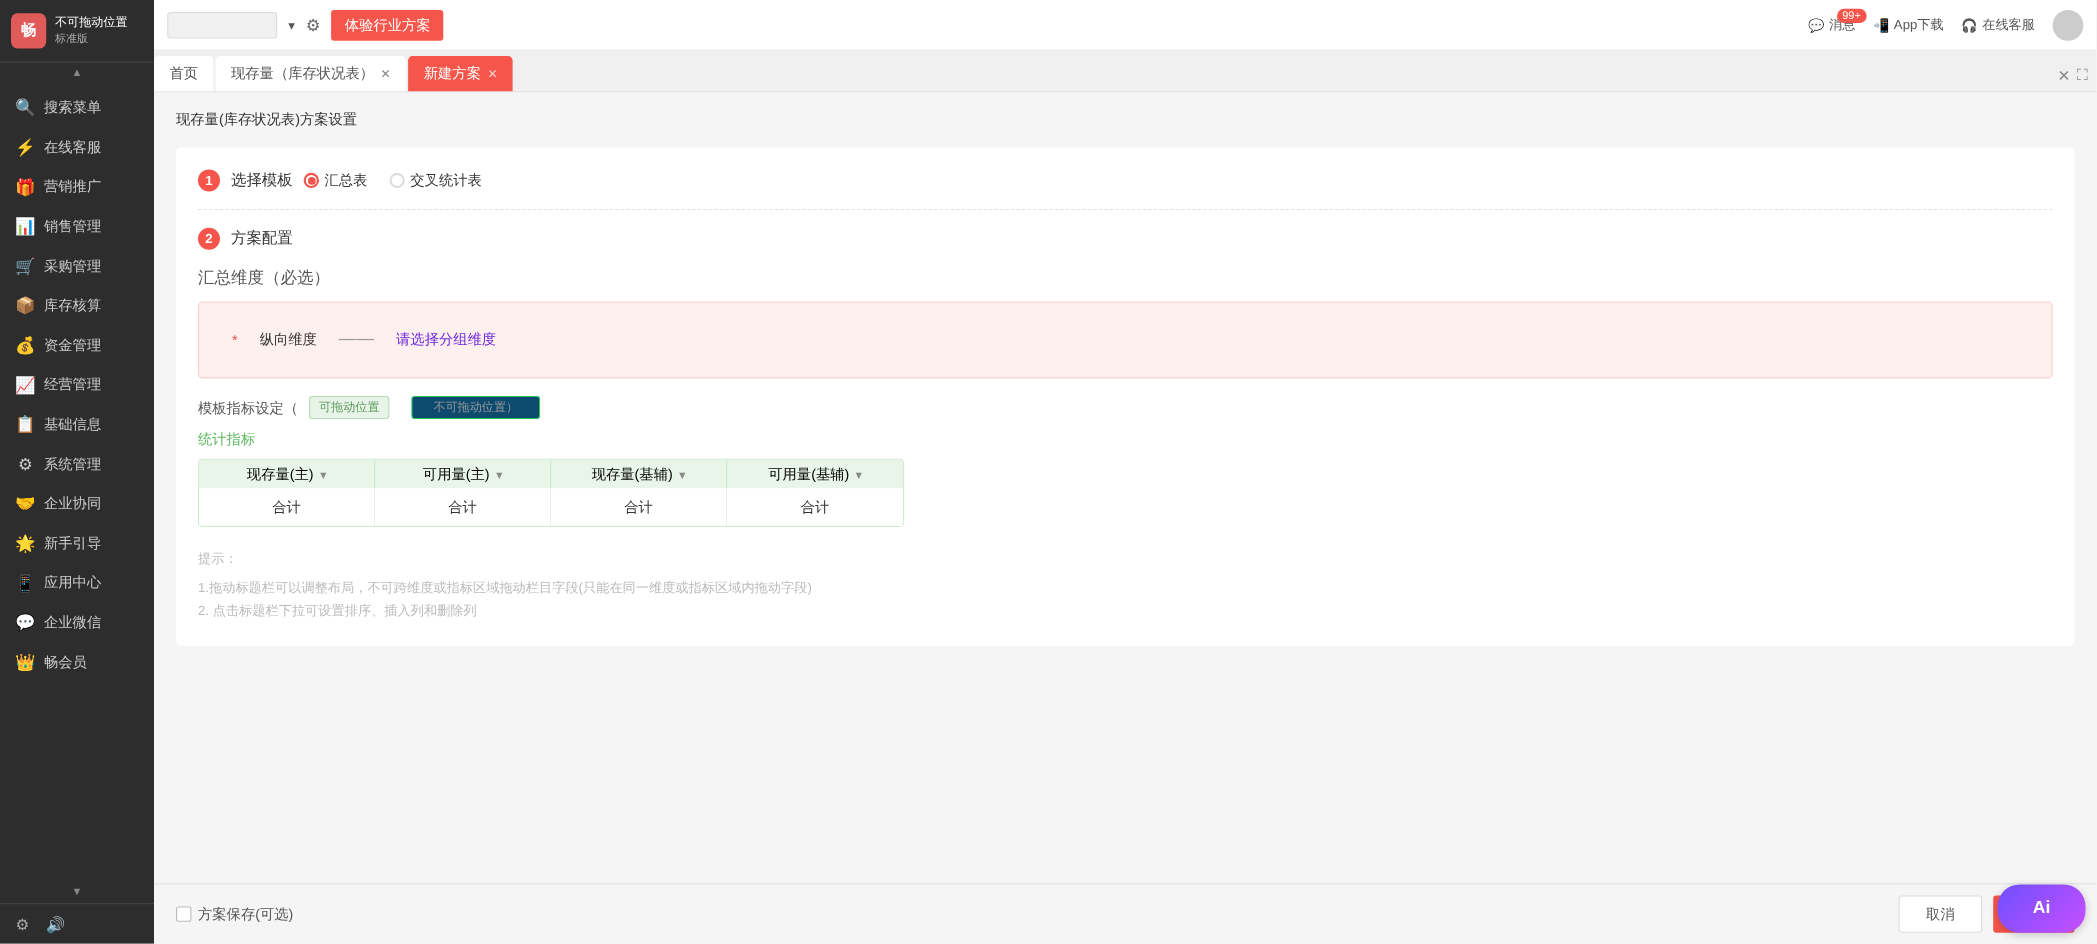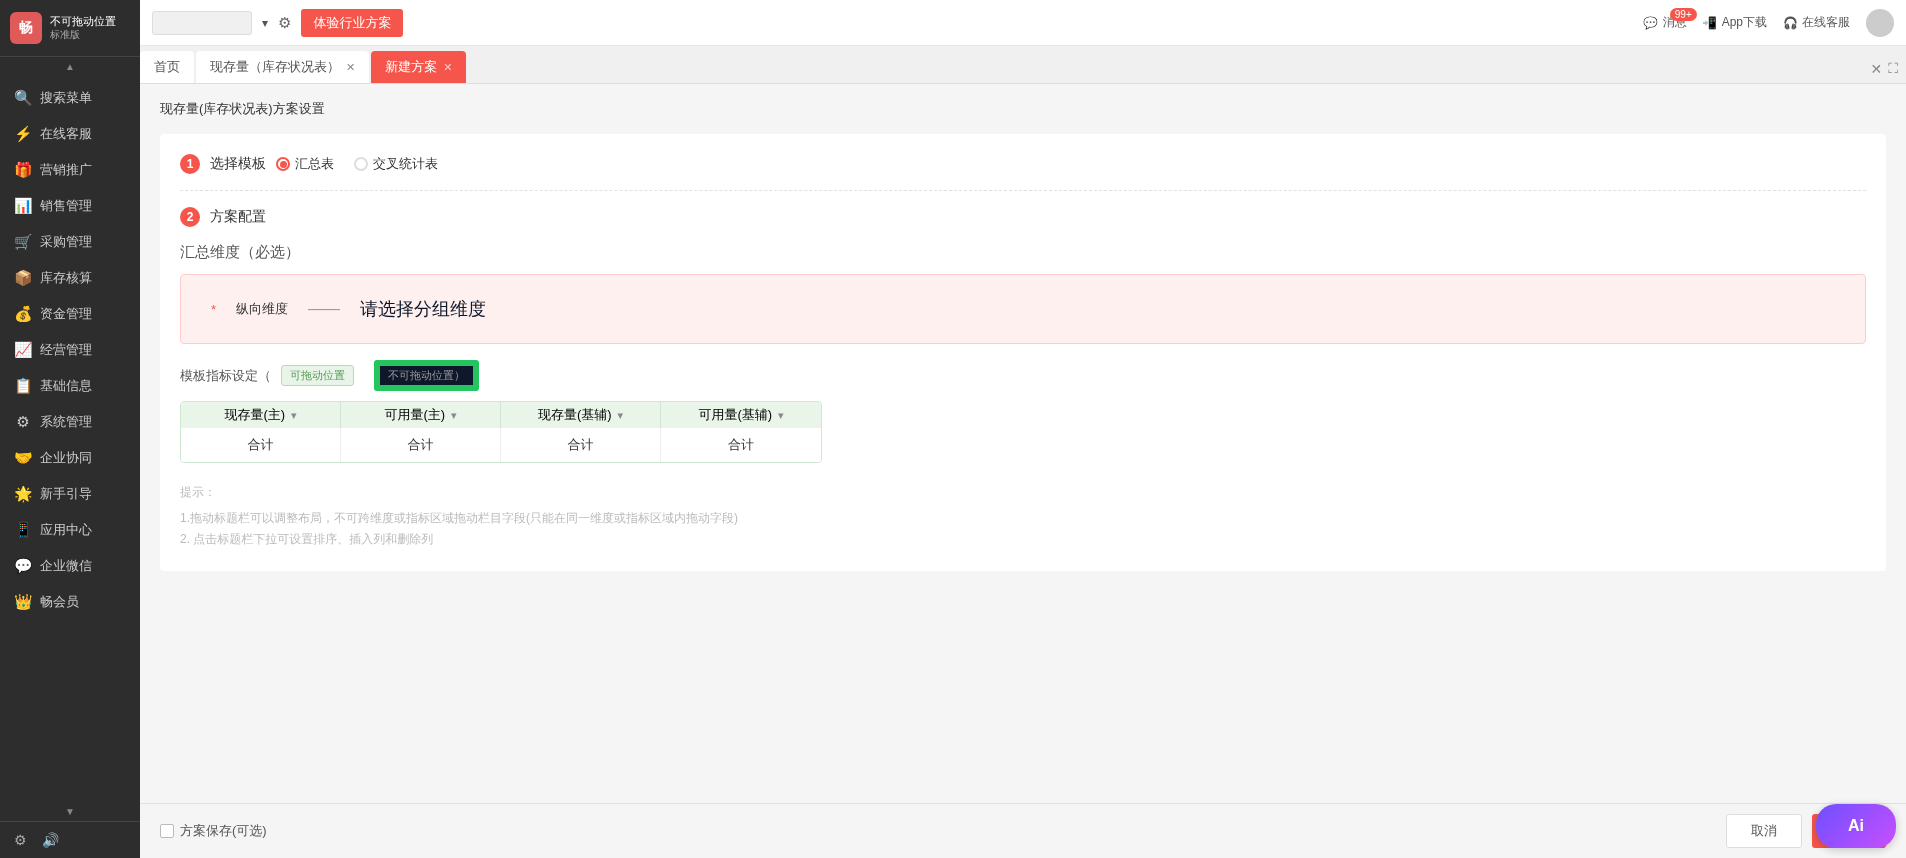--- a/index.html
+++ b/index.html
@@ -275,40 +275,40 @@
       border-radius: 4px;
       padding: 20px 30px;
       display: flex;
       align-items: center;
       gap: 20px;
       min-height: 70px;
     }
     .dimension-required { color: #f5554a; font-size: 13px; }
     .dimension-label { color: #333; font-size: 13px; }
     .dimension-arrow { color: #999; font-size: 16px; }
-    .dimension-placeholder { color: #0f172a; font-size: 18px; }
+    .dimension-placeholder { color: #6d28d9; font-size: 13px; }
 
     .indicators-config {
       margin-top: 16px;
     }
     .indicators-config-label { font-size: 13px; color: #555; margin-bottom: 10px; display: flex; align-items: center; gap: 10px; }
     .draggable-tag {
       background: #e8f4e8;
       color: #5a9a5a;
       border: 1px solid #b8d8b8;
       border-radius: 3px;
       padding: 2px 8px;
       font-size: 11px;
     }
     .non-draggable-tag {
-      background: #0f172a;
+      background: #0c4a6e;
       color: #999;
-      border: 6px solid #22c55e;
+      border: 1px solid #22c55e;
       border-radius: 3px;
-      padding: 2px 8px;
+      padding: 2px 19px;
       font-size: 11px;
     }
 
     .stats-section-title {
       color: #5bb85d;
       font-size: 13px;
       margin-bottom: 8px;
     }
 
     .stats-table {
@@ -592,20 +592,21 @@
       </div>
 
       <div class="indicators-config">
         <div class="indicators-config-label">
           <span>模板指标设定（</span>
           <span class="draggable-tag">可拖动位置</span>
           <span></span>
           <span class="non-draggable-tag">不可拖动位置）</span>
         </div>
 
+        <div class="stats-section-title">统计指标</div>
 
         <div class="stats-table">
           <div class="stats-table-header">
             <div class="stats-col">
               <span>现存量(主)</span>
               <span class="col-dropdown">▾</span>
             </div>
             <div class="stats-col">
               <span>可用量(主)</span>
               <span class="col-dropdown">▾</span>

